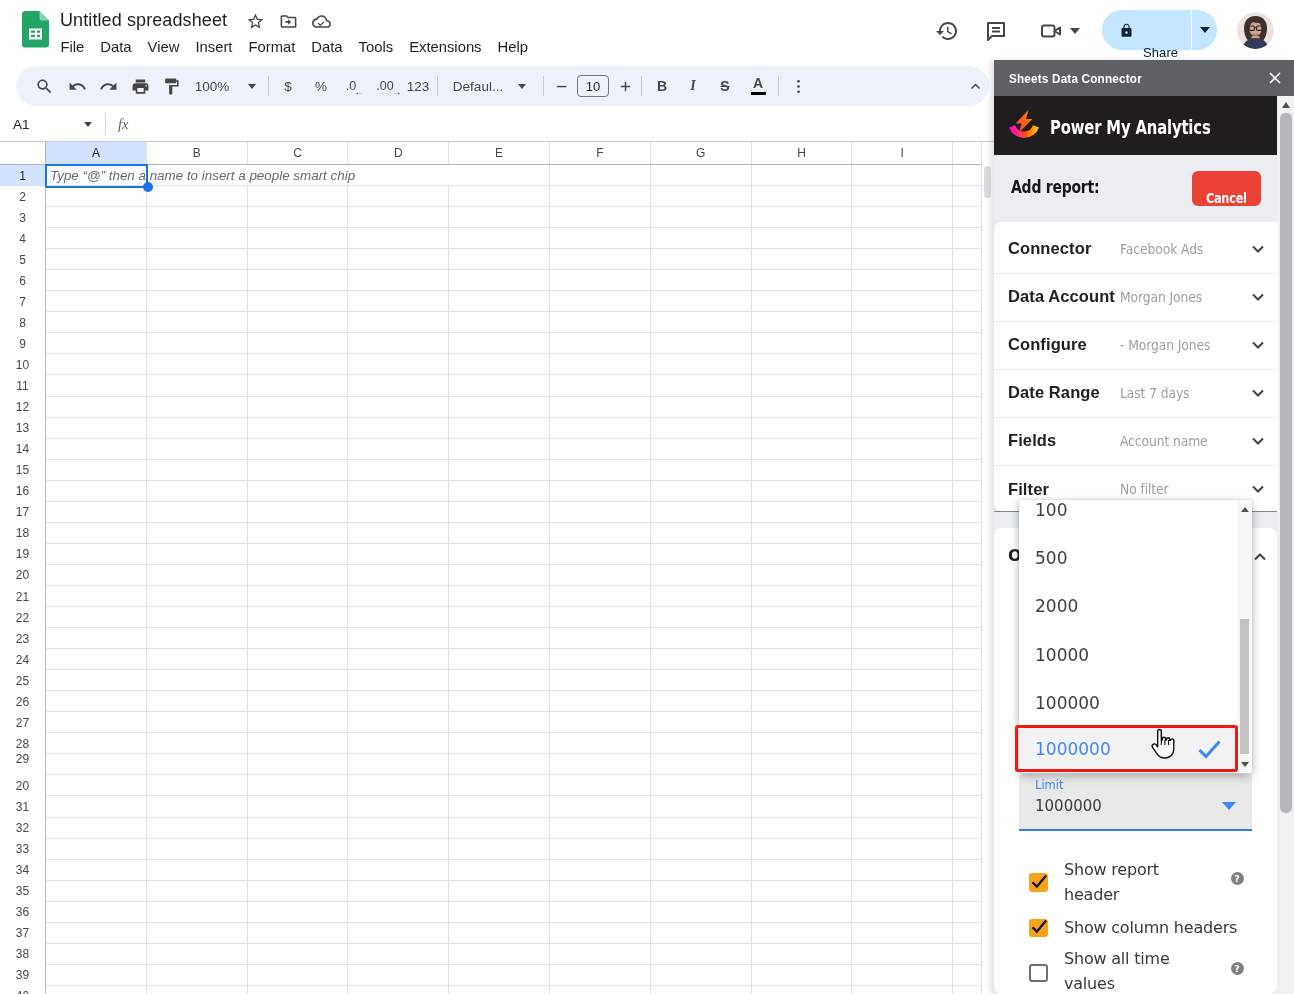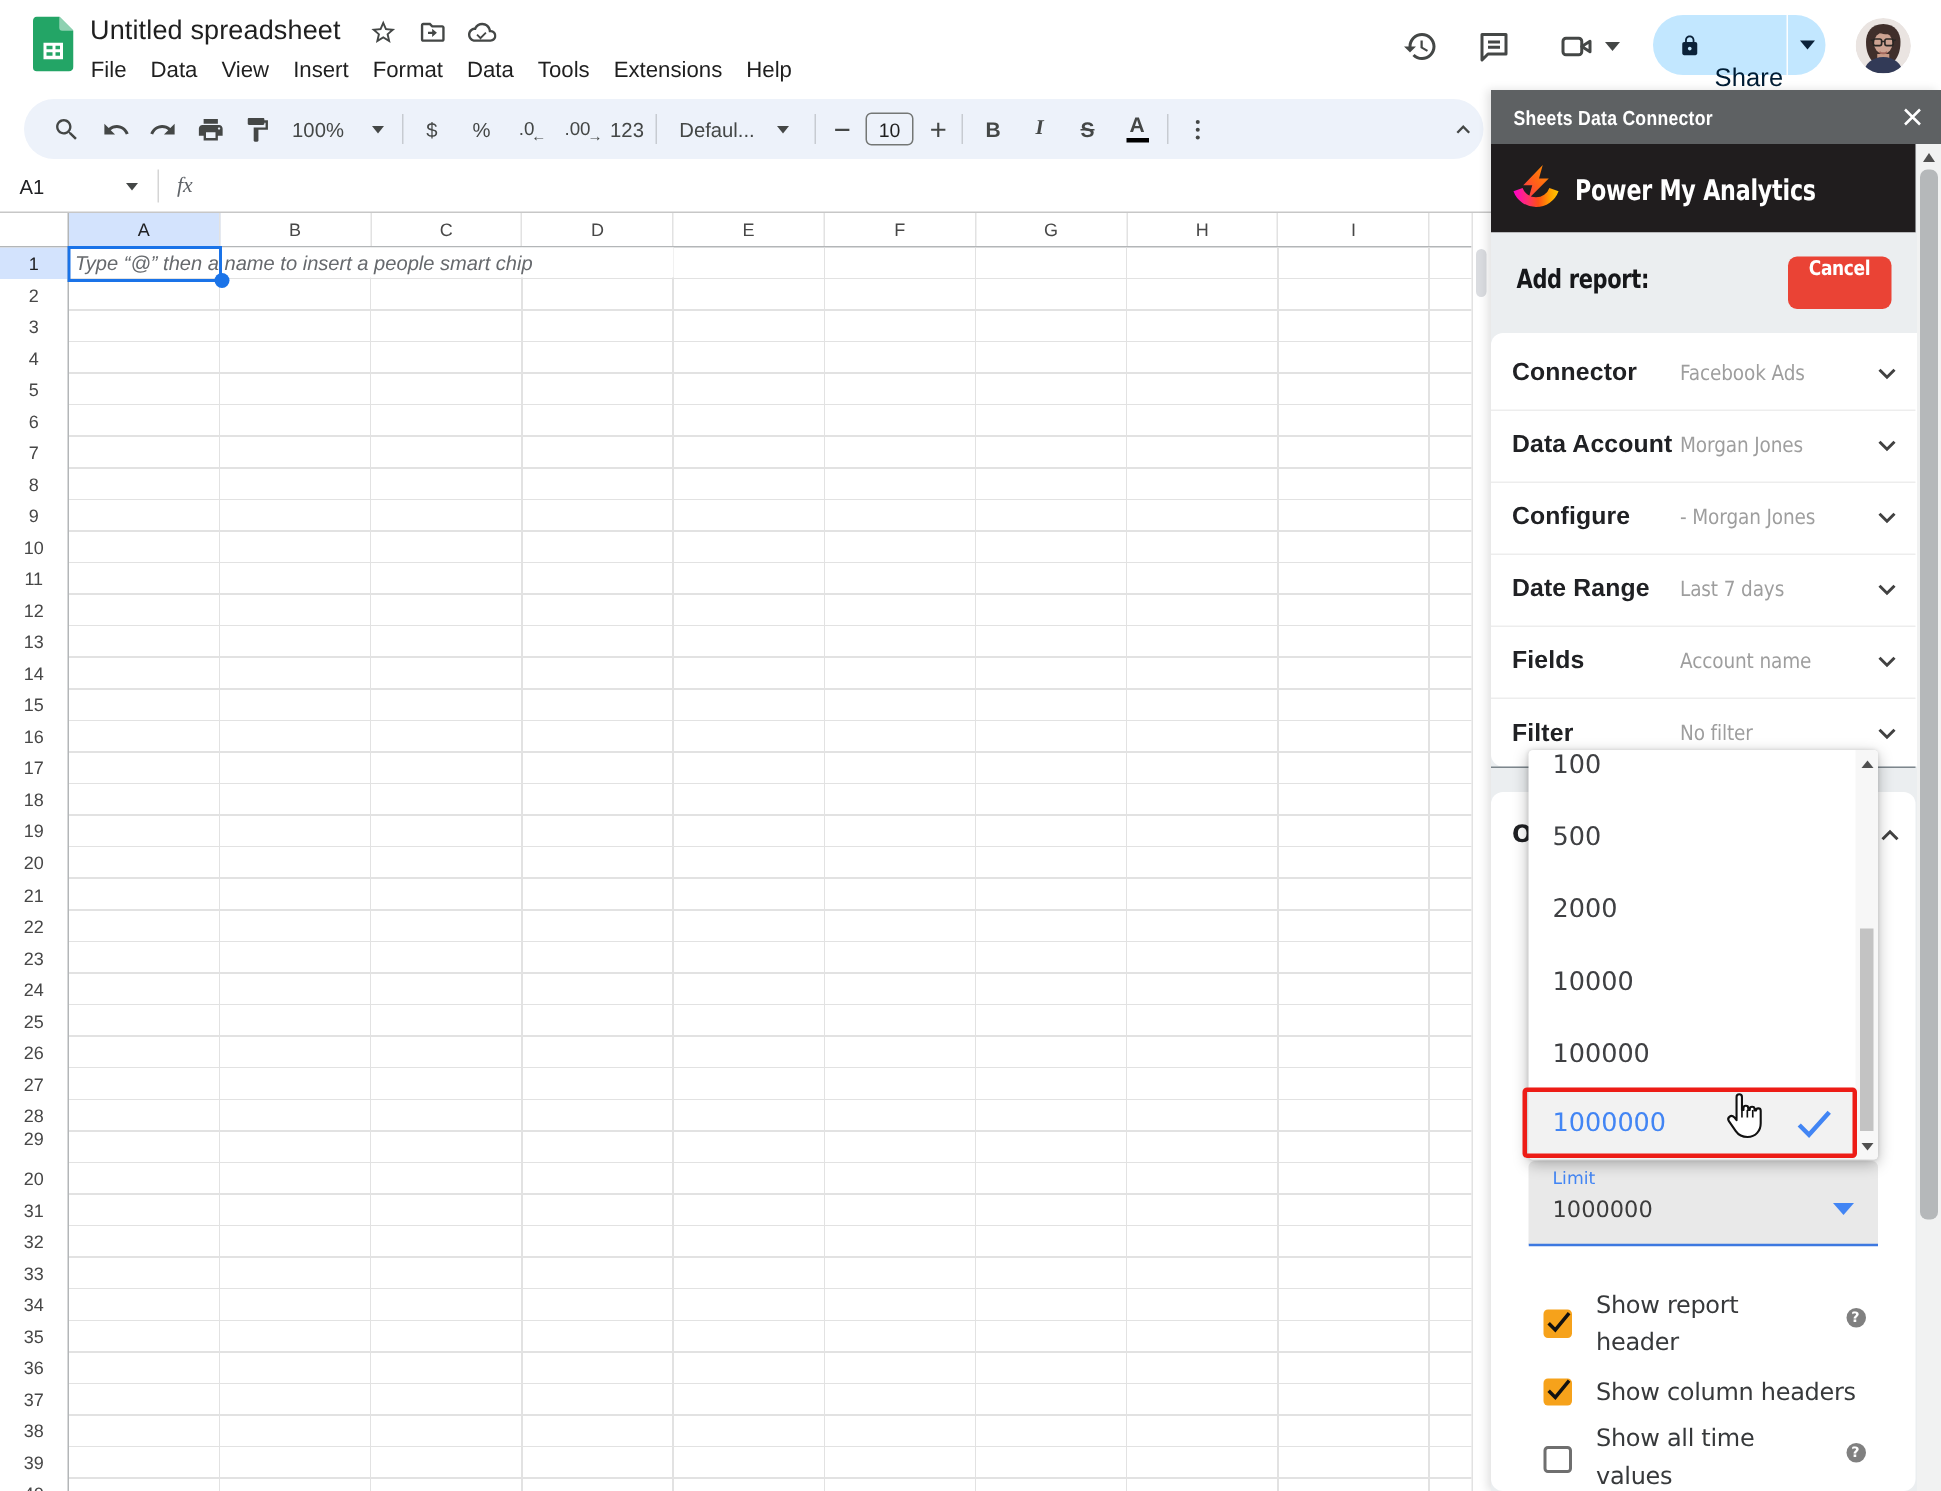--- a/index.html
+++ b/index.html
@@ -20,21 +20,21 @@
   .menubar { left:52.5px; top:36px; display:flex; font-size:14.8px; color:#1f1f1f; }
   .menubar .menu-item { padding:2px 8px; border-radius:9px; line-height:18px; }
   .top-right { top:19px; color:#444746; }
   .tr-ic { width:24px; height:24px; }
   .history-btn { left:935px; }
   .comment-btn { left:984px; }
   .meet-btn { left:1039px; display:flex; align-items:center; }
   .meet-caret { margin-left:7px; }
   .share-pill { left:1102px; top:10px; width:115px; height:40px; background:#c2e7ff; border-radius:20px; display:flex; align-items:center; }
   .share-main { display:flex; align-items:center; padding-left:17px; width:89px; }
-  .share-label { margin-left:9px; font-size:17px; font-weight:500; color:#001d35; letter-spacing:.1px;margin-top:44px; }
+  .share-label { margin-left:9px; font-size:13px; font-weight:500; color:#001d35; letter-spacing:.1px;margin-top:44px; }
   .share-divider { width:1px; height:40px; background:#fff; opacity:.95; }
   .share-caret-box { flex:1; display:flex; justify-content:center; align-items:center; }
   .caret-down { width:0; height:0; border-left:5px solid transparent; border-right:5px solid transparent; border-top:6px solid #444746; }
   .share-caret-box .caret-down { border-top-color:#0b2239; }
   .avatar { left:1237px; top:12px; width:37px; height:37px; border-radius:50%; overflow:hidden; }
 
   
   .toolbar { left:16px; top:66px; width:973px; height:40px; background:#edf2fa; border-radius:20px; }
   .toolbar .tb { position:absolute; top:0; height:40px; display:flex; align-items:center; justify-content:center; color:#444746; }
   .tb-ic { width:19px; height:19px; }
@@ -85,21 +85,21 @@
   .sidebar { left:994px; top:60px; width:300px; height:934px; background:#ebeef0; box-shadow:-3px 0 6px rgba(0,0,0,.12); }
   .sb { position:absolute; }
   .sb-header { left:0; top:0; width:300px; height:36px; background:#5e6163; display:flex; align-items:center; }
   .sb-title { margin-left:15px; font-size:13.5px; font-weight:bold; color:#fff; letter-spacing:.2px; transform:scaleX(.87); transform-origin:left center; }
   .sb-close { position:absolute; right:13px; top:12px; width:12px; height:12px; }
   .sb-black { left:0; top:36px; width:283px; height:59px; background:#201d1e; display:flex; align-items:center; }
   .pma-logo { position:absolute; left:12px; top:14px; width:36px; height:33px; }
   .pma-name { position:absolute; left:56px; top:20px; font-size:19px; font-weight:bold; color:#fff; white-space:nowrap; transform:scaleX(.78); transform-origin:left center; font-family:"DejaVu Sans", sans-serif; letter-spacing:-.2px; }
   .sb-addreport { left:0; top:95px; width:283px; height:49px; background:#ebeef0; }
   .addreport-label { position:absolute; left:17px; top:22px; font-size:17.5px; font-weight:bold; color:#16171a; font-family:"DejaVu Sans", sans-serif; letter-spacing:-.3px; transform:scaleX(.8); transform-origin:left center; }
-  .cancel-btn { position:absolute; left:198px; top:16px; width:69px; height:35px; background:#ea4335; border-radius:6px; color:#fff; font-size:13.5px; font-weight:bold; display:flex; align-items:flex-start; justify-content:center; font-family:"DejaVu Sans", sans-serif; letter-spacing:-.3px; }
+  .cancel-btn { position:absolute; left:198px; top:16px; width:69px; height:35px; background:#ea4335; border-radius:6px; color:#fff; font-size:13.5px; font-weight:bold; display:flex; align-items:flex-end; justify-content:center; font-family:"DejaVu Sans", sans-serif; letter-spacing:-.3px; }
   .cancel-btn span { display:inline-block; transform:scaleX(.84); }
   .rows-card { left:0; top:162px; width:336px; height:289px; background:#fff; border-radius:8px; overflow:hidden; }
   .cfg-row { position:absolute; left:0; width:283px; height:48.1px; }
   .cfg-row .sep { position:absolute; left:0; top:0; width:283px; height:1px; background:#ededed; }
   .cfg-label { position:absolute; left:14px; top:0; height:48px; display:flex; align-items:center; font-size:16.5px; font-weight:bold; color:#202124; font-family:"Liberation Sans", sans-serif; letter-spacing:.1px; }
   .cfg-value { position:absolute; left:126px; top:0; height:48px; display:flex; align-items:center; font-size:14px; color:#9e9e9e; font-family:"DejaVu Sans", sans-serif; letter-spacing:-.1px; transform:scaleX(.88); transform-origin:left center; }
   .cfg-chevron { position:absolute; left:257px; top:17px; width:14px; height:14px; color:#424242; }
   .options-card { left:0; top:468px; width:283px; height:466px; background:#fff; border-radius:8px; }
   .options-label { position:absolute; left:14px; top:18px; font-size:16px; font-weight:600; color:#202124; font-family:"DejaVu Sans", sans-serif; }
   .options-chevron { position:absolute; left:259px; top:22px; width:14px; height:14px; color:#424242; }

